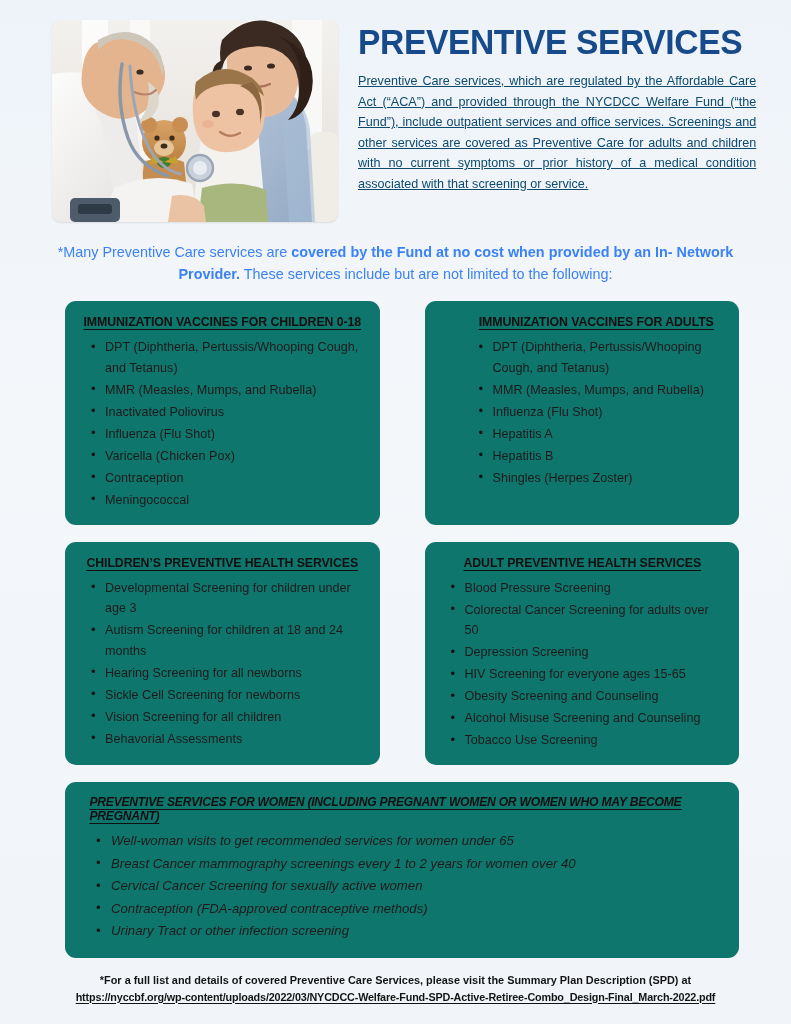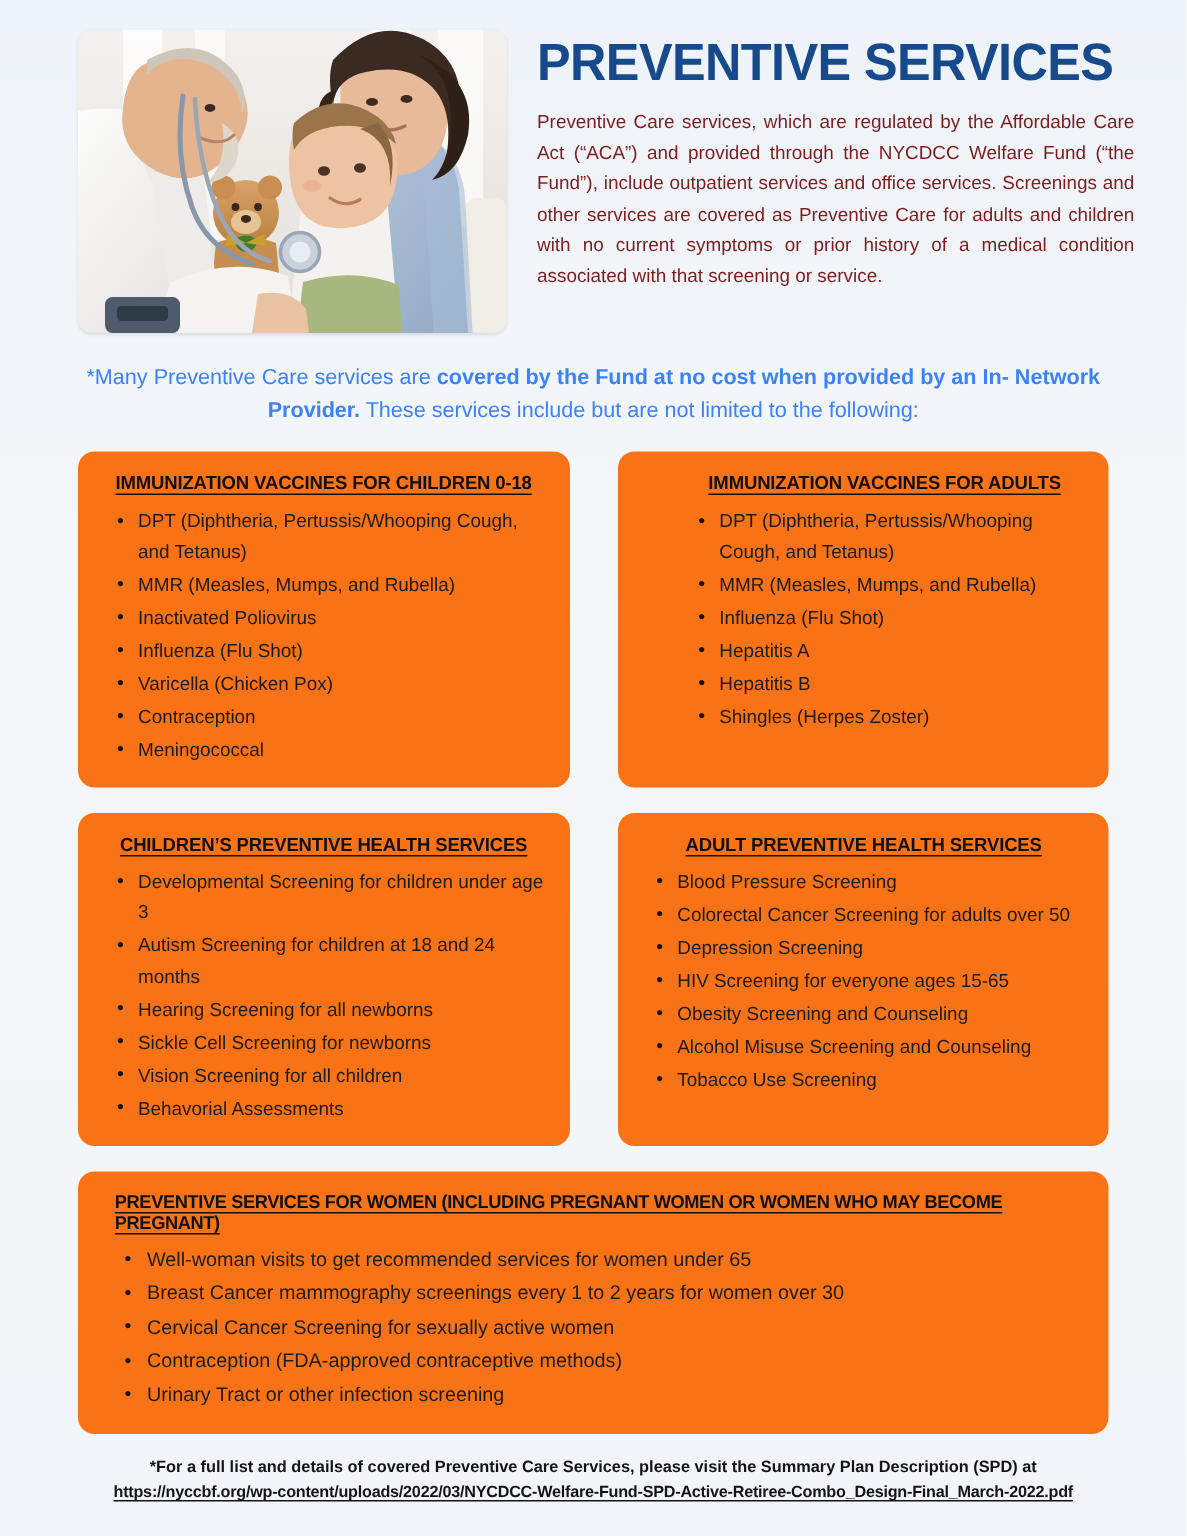--- a/index.html
+++ b/index.html
@@ -57,23 +57,24 @@
     margin: 0 0 10px 0;
     font-family: "Liberation Sans", sans-serif;
     transform: scaleX(0.96);
     transform-origin: left center;
     white-space: nowrap;
   }
   .intro {
     font-size: 12.6px;
     line-height: 20.5px;
     text-align: justify;
-    color: #7f1d1d;
+    color: #0c4a6e;
     margin: 0;
     padding-right: 2px;
+    text-decoration: underline;
   }
 
   
   .subhead {
     margin: 19px 56px 0 56px;
     font-size: 14.4px;
     line-height: 22px;
     text-align: center;
     color: #3b82f6;
   }
@@ -81,24 +82,25 @@
 
   
   .grid {
     margin: 16px 52px 0 52px;
     display: grid;
     grid-template-columns: 1fr 1fr;
     column-gap: 32px;
     row-gap: 17px;
   }
   .card {
-    background: #f97316;
+    background: #0f766e;
     border-radius: 11px;
     padding: 12px 14px 13px 14px;
     box-sizing: border-box;
+    margin-left: 13px;
   }
   .card.children-vax { min-height: 208px; }
   .card.adult-vax { min-height: 208px; padding-left: 42px; }
   .card.children-svc { min-height: 203px; }
   .card.adult-svc { min-height: 203px; }
 
   .card-title {
     font-size: 12.6px;
     font-weight: 700;
     text-align: center;
@@ -127,21 +129,21 @@
   ul.items li::before {
     content: "•";
     position: absolute;
     left: -14px;
     top: -0.5px;
     font-size: 13px;
     color: #111;
   }
 
   
-  .wide-wrap { margin: 17px 52px 0 52px; }
+  .wide-wrap { margin: 17px 52px 0 52px; font-style: italic; }
   .card.women {
     padding: 11px 16px 15px 16px;
   }
   .card.women .card-title {
     font-size: 12.4px;
     text-align: left;
     margin: 2px 0 7px 2px;
     letter-spacing: -0.25px;
   }
   .card.women ul.items { padding-left: 30px; }
@@ -327,21 +329,21 @@
         <li>Tobacco Use Screening</li>
       </ul>
     </div>
   </div>
 
   <div class="wide-wrap">
     <div class="card women">
       <div class="card-title">PREVENTIVE SERVICES FOR WOMEN (INCLUDING PREGNANT WOMEN OR WOMEN WHO MAY BECOME PREGNANT)</div>
       <ul class="items">
         <li>Well-woman visits to get recommended services for women under 65</li>
-        <li>Breast Cancer mammography screenings every 1 to 2 years for women over 30</li>
+        <li>Breast Cancer mammography screenings every 1 to 2 years for women over 40</li>
         <li>Cervical Cancer Screening for sexually active women</li>
         <li>Contraception (FDA-approved contraceptive methods)</li>
         <li>Urinary Tract or other infection screening</li>
       </ul>
     </div>
   </div>
 
   <div class="footnote">
     <div>*For a full list and details of covered Preventive Care Services, please visit the Summary Plan Description (SPD) at</div>
     <a class="url" href="#">https://nyccbf.org/wp-content/uploads/2022/03/NYCDCC-Welfare-Fund-SPD-Active-Retiree-Combo_Design-Final_March-2022.pdf</a>

